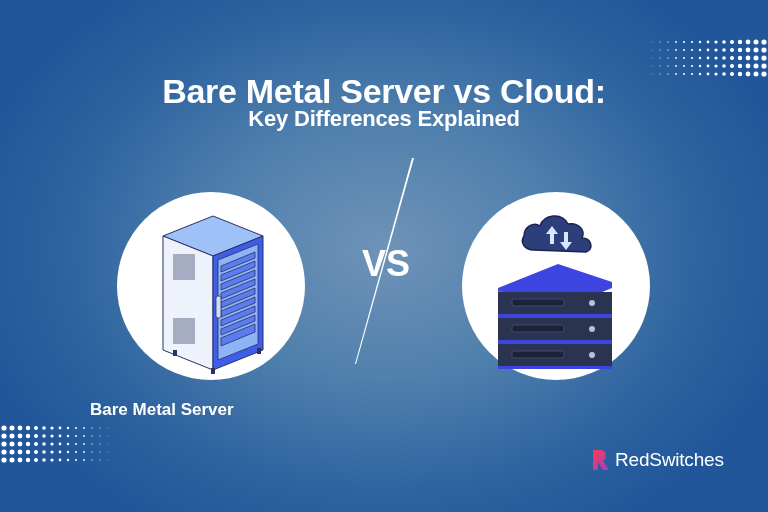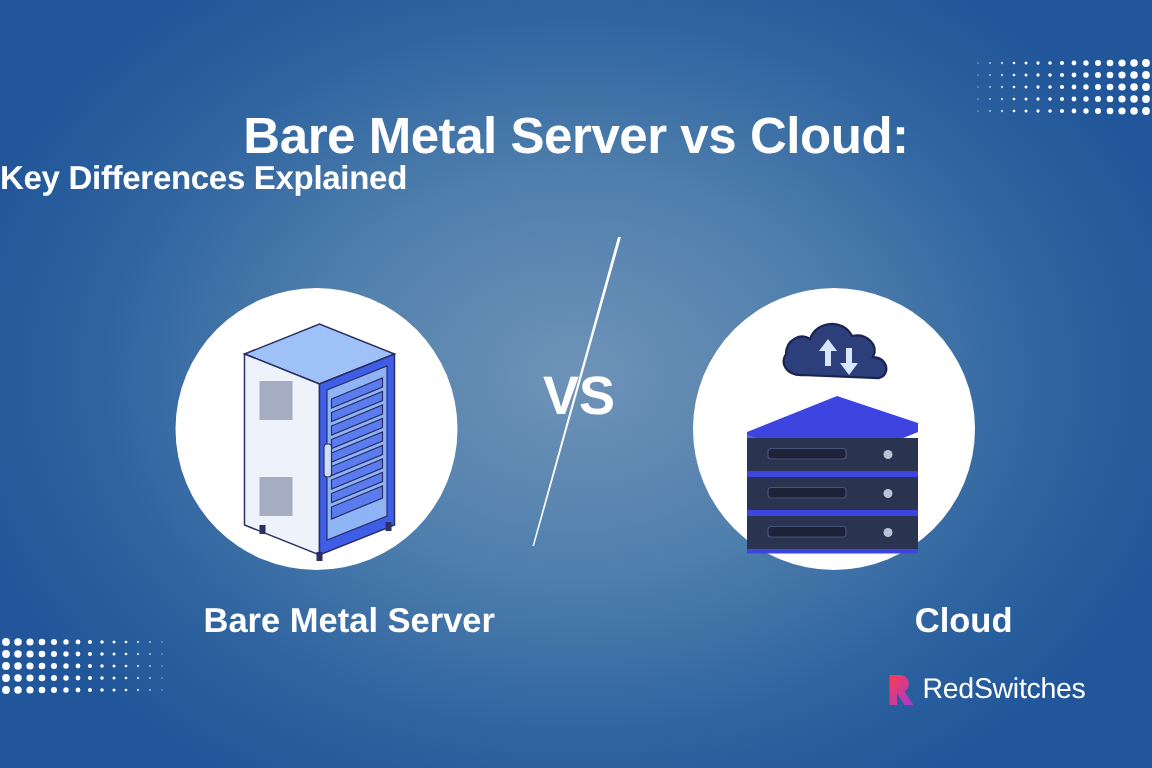--- a/index.html
+++ b/index.html
@@ -7,33 +7,33 @@
   .canvas {
     position:relative; width:768px; height:512px; overflow:hidden;
     background: radial-gradient(ellipse 420px 320px at 384px 250px, #6f93b8 0%, #5080ad 40%, #2f64a0 75%, #21569a 100%);
     padding-left: 32px;
   }
   .title {
     position:absolute; left:0; width:768px; top:72px; text-align:center;
     color:#ffffff; font-weight:bold; font-size:34px; letter-spacing:-0.3px;
   }
   .subtitle {
-    position:absolute; left:0; width:768px; top:106px; 
+    position:absolute; left:0; width:768px; top:106px; text-align:center;
     color:#ffffff; font-weight:bold; font-size:22px; letter-spacing:-0.2px;
   }
   .circle {
     position:absolute; width:188px; height:188px; border-radius:50%;
     background:#ffffff; top:192px;
   }
   .circle.left { left:117px; }
   .circle.right { left:462px; }
   .circle svg { position:absolute; left:0; top:0; }
   .label {
-    position:absolute; top:400px; color:#ffffff; font-weight:bold; font-size:23px;
-    text-align:right; width:240px;
+    position:absolute; top:400px; color:#ffffff; font-weight:bold; font-size:17px;
+    text-align:left; width:240px;
   }
   .label.left { left:90px; }
   .label.right { left:435px; }
   .vs-wrap { position:absolute; left:340px; top:150px; }
   .dots { position:absolute; }
   .dots.tr { left:648px; top:38px; }
   .dots.bl { left:0px; top:424px; }
   .logo { position:absolute; left:592px; top:449px; display:flex; align-items:center; }
   .logo-text { color:#ffffff; font-size:19px; font-weight:normal; margin-left:5px; letter-spacing:-0.2px; }
 </style>
@@ -162,21 +162,20 @@
 
         <rect x="36" y="152" width="114" height="22" fill="#2a3350"></rect>
         <rect x="36" y="174" width="114" height="3" fill="#3d44e0"></rect>
         <rect x="50" y="159" width="52" height="7" rx="2" fill="#1c2238" stroke="#4a5378" stroke-width="0.8"></rect>
         <circle cx="130" cy="163" r="3" fill="#b9c3d8"></circle>
       </g>
     </svg>
   </div>
 
   <div class="label left">Bare Metal Server</div>
-  <div class="label right">Cloud</div>
 
   <div class="logo">
     <svg width="18" height="22" viewBox="0 0 18 22">
       <defs>
         <linearGradient id="lg" x1="0" y1="0" x2="1" y2="1">
           <stop offset="0" stop-color="#ff3b4e"></stop>
           <stop offset="1" stop-color="#a23bd6"></stop>
         </linearGradient>
       </defs>
       <path d="M1,1 h8 a6,6 0 0 1 2,11 l6,9 h-6 l-5,-8 v8 h-5 z" fill="url(#lg)"></path>

